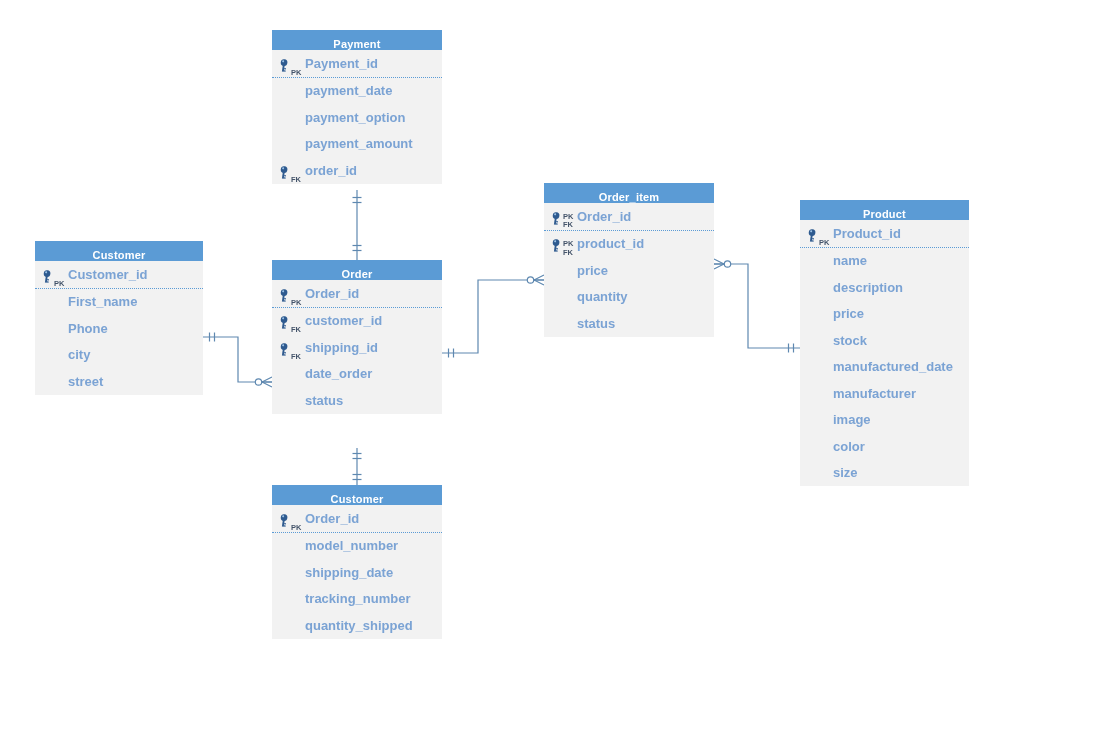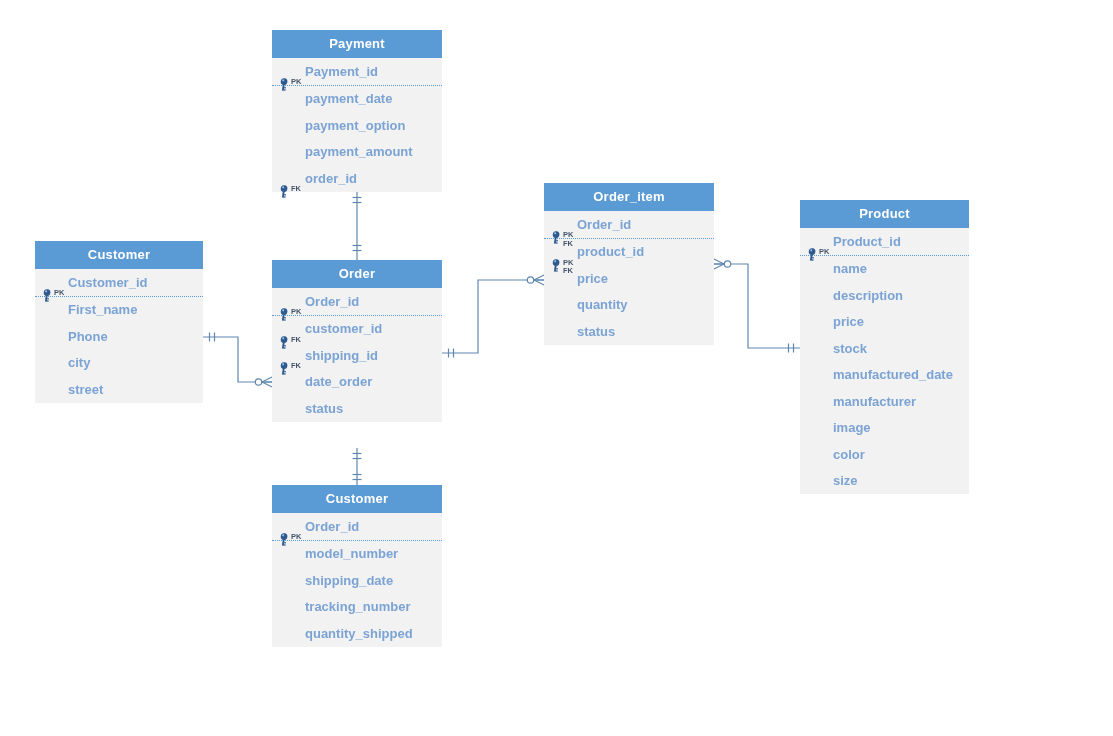--- a/index.html
+++ b/index.html
@@ -19,26 +19,26 @@
     position: absolute;
     left: 0;
     top: 0;
     z-index: 1;
   }
   .entity {
     position: absolute;
     z-index: 2;
   }
   .ent-header {
-    height: 28px;
+    height: 20px;
     line-height: 28px;
     text-align: center;
     background: #5b9bd5;
     color: #ffffff;
-    font-size: 13px;
+    font-size: 11px;
     font-weight: bold;
     letter-spacing: 0.2px;
   }
   .ent-body {
     background: #f2f2f2;
   }
   .row {
     position: relative;
     height: 26.5px;
     display: flex;
@@ -53,22 +53,21 @@
     font-weight: bold;
     color: #7ba3d4;
     white-space: nowrap;
   }
   .keycell {
     position: absolute;
     left: 7px;
     top: 0;
     height: 100%;
     display: flex;
-    align-items: flex-start;
-    margin-top: 20px;
+    align-items: flex-end;
   }
   .keylabel {
     font-size: 7.5px;
     font-weight: bold;
     color: #44546a;
     margin-left: 0px;
     line-height: 8px;
   }
   .keystack {
     display: flex;

